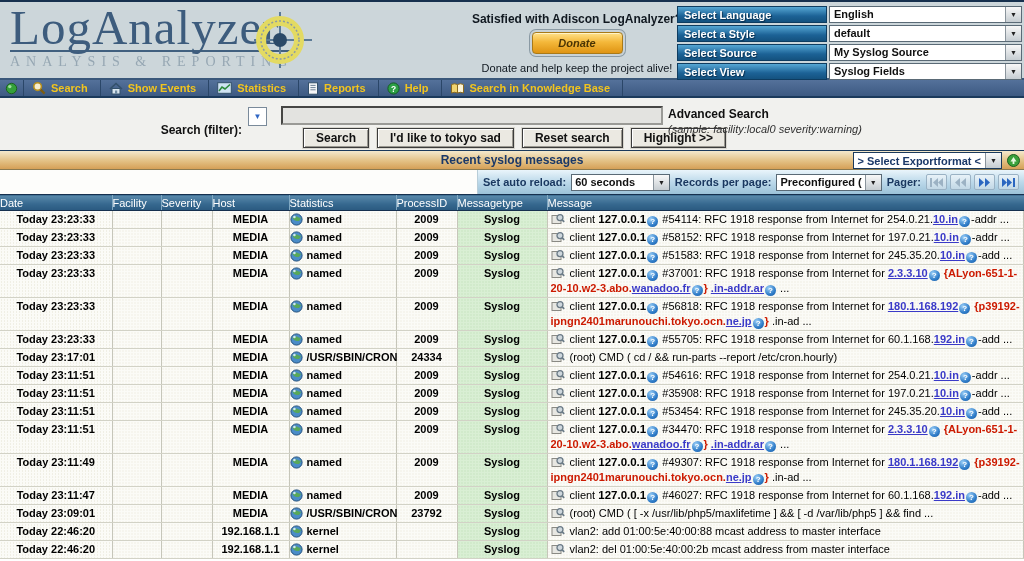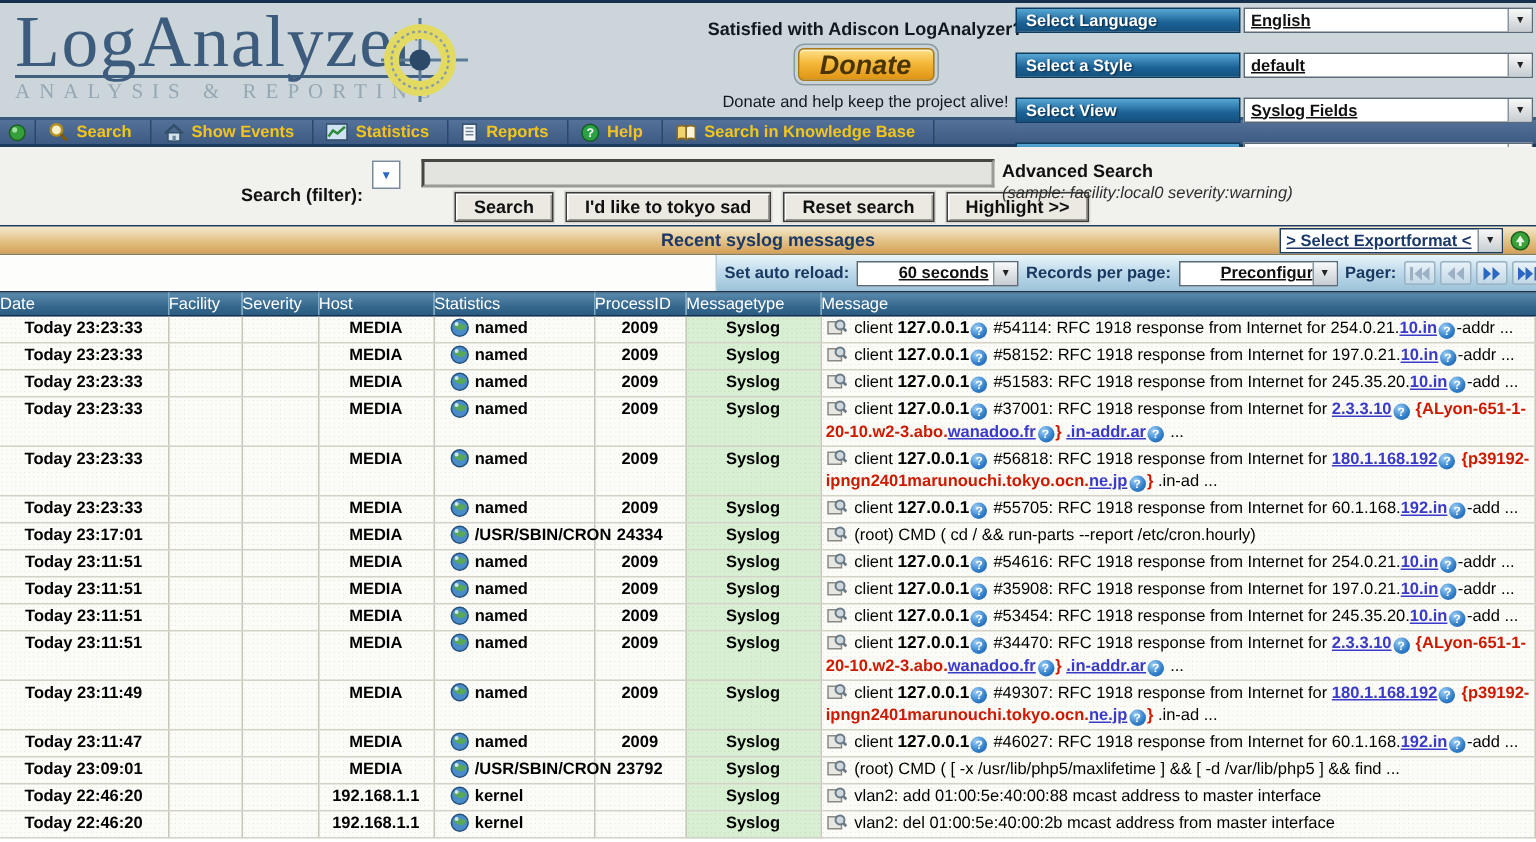--- a/index.html
+++ b/index.html
@@ -13,31 +13,31 @@
   #logo .t { font-family:"Liberation Serif", serif; font-size:49px; line-height:44px;
     color:#3d5c7d; letter-spacing:1px; border-bottom:2px solid #41607f; padding-right:4px; }
   #logo .s { font-family:"Liberation Serif", serif; font-size:14px; letter-spacing:6px;
     color:#96a7b3; margin-top:2px; }
   #crosshair { position:absolute; left:252px; top:8px; }
   #donateblk { position:absolute; left:452px; top:10px; width:250px; text-align:center; }
   #donateblk .q { font-size:12px; font-weight:bold; color:#101820; }
   #donate-btn { margin:6px auto 0; width:91px; height:22px; line-height:20px;
     background:linear-gradient(#ffe18a,#f4b83a 45%,#df9413); border:1px solid #a97a18;
     border-radius:4px; box-shadow:0 0 0 2px #c9d2d6, 0 0 0 3px #8a9aa4, inset 0 1px 0 #fff4c8;
-    font-size:18px; font-weight:bold; font-style:italic; color:#4a3404; cursor:pointer; }
+    font-size:11px; font-weight:bold; font-style:italic; color:#4a3404; cursor:pointer; }
   #donateblk .n { font-size:11px; color:#101820; margin-top:8px; white-space:nowrap; }
   #selectors { position:absolute; right:2px; top:3px; width:345px; }
-  .sel-row { display:flex; margin-bottom:12px; height:18px; }
+  .sel-row { display:flex; margin-bottom:1px; height:18px;align-items:center; }
   .sel-label { width:150px; height:17px; line-height:16px; padding-left:6px; margin-right:2px;
     background:linear-gradient(#56a7d4,#1c6296 60%,#14527f); border:1px solid #0e3c60;
     color:#fff; font-size:11px; font-weight:bold; text-shadow:1px 1px 1px #0a3050; cursor:pointer; }
   .dropdown { flex:1; height:17px; display:flex; align-items:center; background:#fff;
     border:1px solid #5a6a76; cursor:pointer; }
   .dd-val { flex:1; font-size:11px; font-weight:bold; color:#101010; padding-left:4px;
-    white-space:nowrap; overflow:hidden;text-decoration:underline; }
+    white-space:nowrap; overflow:hidden; }
   .dd-arrow { width:16px; height:100%; display:flex; align-items:center; justify-content:center;
     background:linear-gradient(#f8f8f8,#c6cdd2); border-left:1px solid #8a949c;
     font-size:7px; color:#222; }
 
   
   #menubar { height:18px; background:linear-gradient(#54719a,#3d5a82); border-bottom:2px solid #1b3a5c;
     display:flex; align-items:stretch; }
   .mb-item { display:flex; align-items:center; gap:5px; padding:0 12px 0 8px;
     border-right:1px solid #2a4668; font-size:11px; font-weight:bold; color:#f2c41e; cursor:pointer;
     white-space:nowrap; }
@@ -67,40 +67,40 @@
     background:#fff; border:1px solid #1b3a5c; cursor:pointer; }
   #exportbox .dd-val { font-size:11px; padding:0 4px; }
   #export-icon { position:absolute; right:3px; top:2px; cursor:pointer; }
 
   
   #controls { position:relative; height:24px; background:#fdfdfb; }
   #controls-inner { position:absolute; left:477px; right:0; top:0; bottom:0;
     background:linear-gradient(#eaf5fb,#bcd9ea 50%,#9cc2d8); border-left:1px solid #b8cdd8;
     display:flex; align-items:center; gap:5px; padding:0 5px; }
   .ctl-label { font-size:11px; font-weight:bold; color:#1a3860; white-space:nowrap; }
-  .ctl-dd { height:17px; display:flex; align-items:center; background:#fff; border:1px solid #5a6a76; cursor:pointer;padding-left:24px; }
+  .ctl-dd { height:17px; display:flex; align-items:center; background:#fff; border:1px solid #5a6a76; cursor:pointer; }
   .ctl-dd .dd-val { font-size:11px; padding:0 3px; }
   .pager-btn { width:21px; height:16px; display:flex; align-items:center; justify-content:center;
     background:linear-gradient(#e8f2f8,#c2d8e6); border:1px solid #9ab2c4; border-radius:2px; cursor:pointer; }
   .pager-btn.off { color:#9cb2c4; }
   .pager-btn.on { color:#2b66c0; }
 
   
   table { width:1024px; border-collapse:collapse; table-layout:fixed; }
   thead th { height:16px; background:linear-gradient(#5a8aab,#35678e 60%,#2a5a80);
     border-top:1px solid #16304e; border-bottom:1px solid #16304e; border-left:1px solid #7fa8c2;
     color:#fff; font-size:11px; font-weight:normal; text-align:left; padding:0; cursor:pointer; }
   thead th:first-child { border-left:none; }
   tbody td { border-right:1px solid #c6c6ba; border-bottom:1px solid #d2d2c6;
     padding:1px 3px; vertical-align:top; font-size:11px; line-height:15px;
     background-color:#fbfbf7;
     background-image:radial-gradient(#e5e2d2 0.5px, rgba(0,0,0,0) 0.6px); background-size:3px 3px; }
   td.c-date,td.c-host,td.c-pid,td.c-type { font-weight:bold; text-align:center; }
   td.c-type { background-color:#d9efd4; background-image:radial-gradient(#b9dcae 0.5px, rgba(0,0,0,0) 0.6px);text-align:center; }
-  td.c-tag { font-weight:bold; padding-left:10px; white-space:nowrap; }
+  td.c-tag { font-weight:bold; padding-left:0; white-space:nowrap; }
   td.c-tag svg { vertical-align:-3px; margin-right:4px; }
   td.c-msg svg { vertical-align:-2px; margin-right:5px; }
   .qicon { display:inline-block; width:11px; height:11px; border-radius:50%;
     background:radial-gradient(circle at 35% 30%, #9cd0f8, #2f7cc8 60%, #1a5aa0);
     color:#fff; font-size:8px; font-weight:bold; text-align:center; line-height:11px;
     vertical-align:-1px; margin:0 1px; cursor:pointer; }
   .mlink { color:#3a3ac8; font-weight:bold; text-decoration:underline; cursor:pointer; }
   .mred { color:#cc1a00; font-weight:bold; }
   td.c-msg b { font-size:11.5px; }
 </style>
@@ -137,30 +137,30 @@
           </div>
         </div>
         <div class="sel-row">
           <div class="sel-label">Select a Style</div>
           <div class="dropdown">
             <span class="dd-val">default</span>
             <span class="dd-arrow">▼</span>
           </div>
         </div>
         <div class="sel-row">
-          <div class="sel-label">Select View</div>
+          <div class="sel-label">Select Source</div>
           <div class="dropdown">
-            <span class="dd-val">Syslog Fields</span>
+            <span class="dd-val">My Syslog Source</span>
             <span class="dd-arrow">▼</span>
           </div>
         </div>
         <div class="sel-row">
-          <div class="sel-label">Select Source</div>
+          <div class="sel-label">Select View</div>
           <div class="dropdown">
-            <span class="dd-val">My Syslog Source</span>
+            <span class="dd-val">Syslog Fields</span>
             <span class="dd-arrow">▼</span>
           </div>
         </div>
       </div>
   </div>
 
   <div id="menubar">
       <div class="mb-item" style="padding:0 5px;">
         <span>
           <svg width="13" height="13" viewBox="0 0 13 13">

